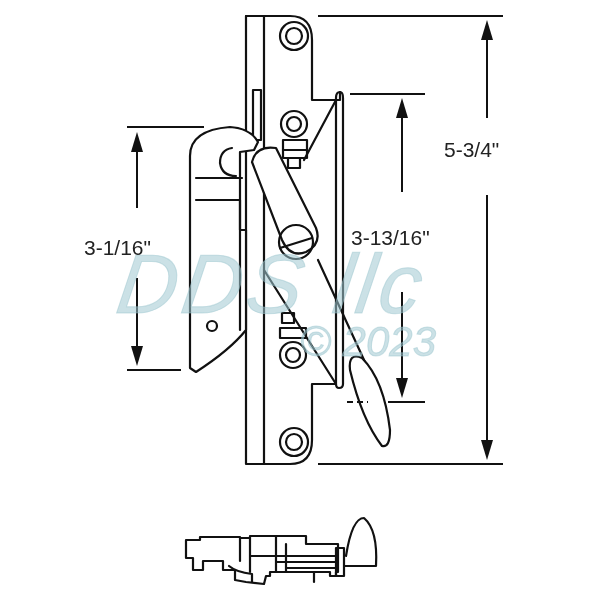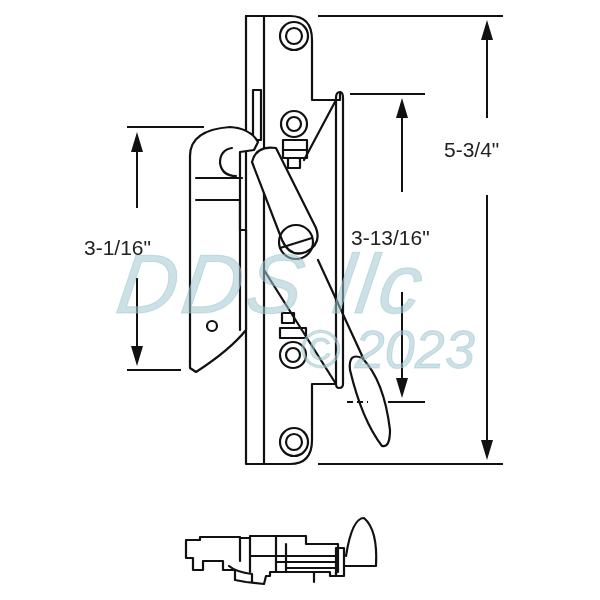--- a/index.html
+++ b/index.html
@@ -120,18 +120,18 @@
       <line class="ln" x1="276" y1="562" x2="338" y2="562"></line>
       <line class="ln" x1="286" y1="568" x2="338" y2="568"></line>
       <rect class="ln" x="336" y="548" width="8" height="28"></rect>
       <line class="ln" x1="314" y1="572" x2="314" y2="582"></line>
       <path class="ln" d="M229,566 Q236,572 252,574 L252,582"></path>
       <path class="ln" d="M344,566 L376,566 Q378,530 364,518 Q352,518 346,556"></path>
     </g>
   </svg>
 
   <div class="wm" style="left:118px; top:236px; font-size:84px; transform: skewX(-8deg); letter-spacing: 4px;">DDS llc</div>
-  <div class="wm" style="left:300px; top:318px; font-size:54px;">© 2023</div>
+  <div class="wm" style="left:300px; top:318px; font-size:42px;">© 2023</div>
 
   <div class="dim-label" style="left:444px; top:138px;">5-3/4"</div>
   <div class="dim-label" style="left:351px; top:226px;">3-13/16"</div>
   <div class="dim-label" style="left:84px; top:236px;">3-1/16"</div>
 </div>
 
 </body></html>

